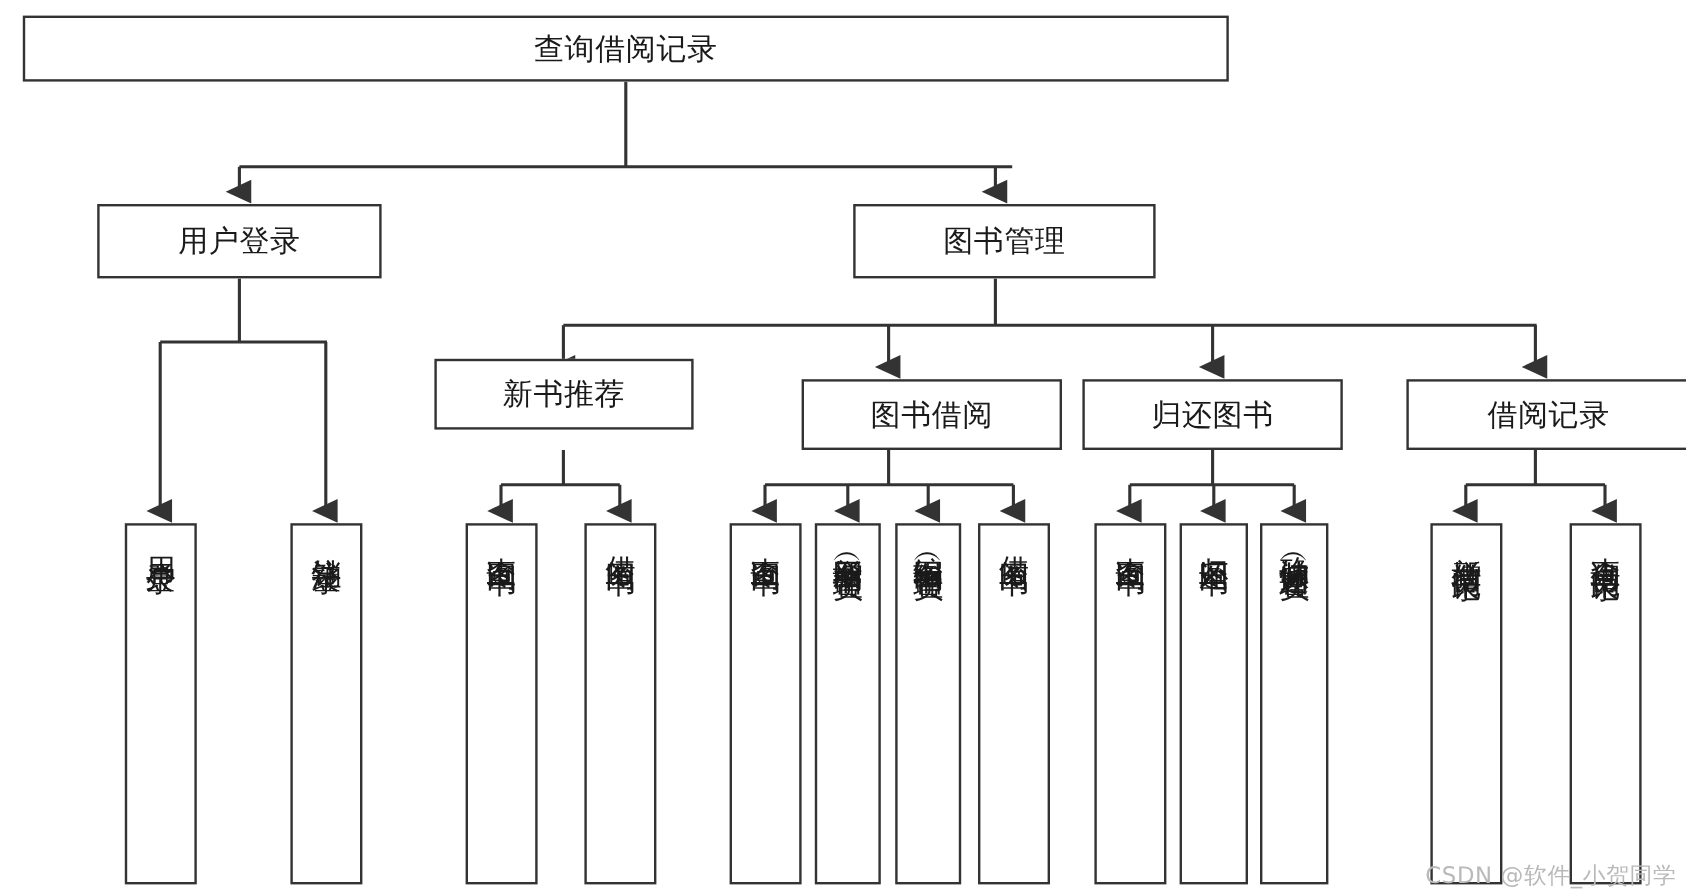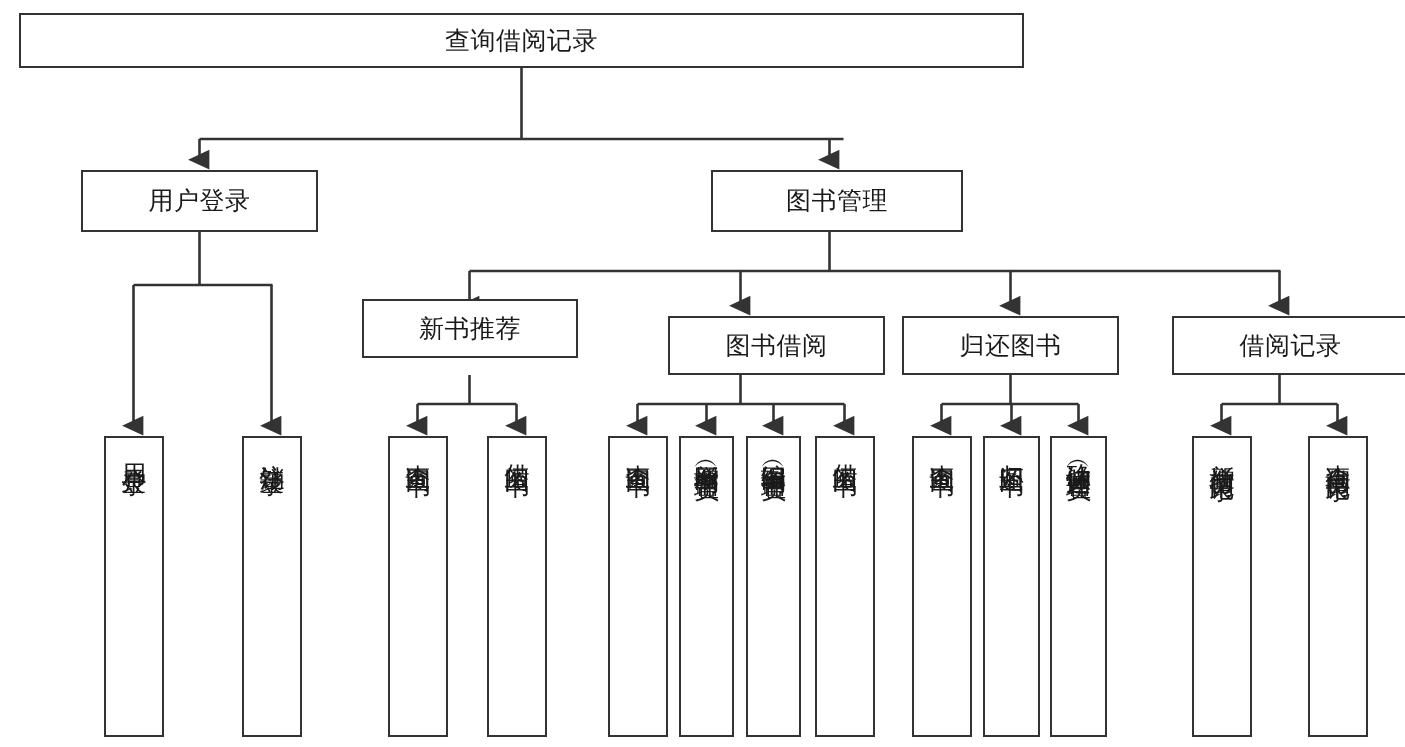--- a/index.html
+++ b/index.html
@@ -189,14 +189,15 @@
   <div class="node node-v tall-text" style="left:1050px; top:436px; width:57px; height:301px;">
     <span class="label">确认归还（管理员）</span>
   </div>
   <div class="node node-v" style="left:1192px; top:436px; width:60px; height:301px;">
     <span class="label">新增借阅记录</span>
   </div>
   <div class="node node-v" style="left:1308px; top:436px; width:60px; height:301px;">
     <span class="label">查询借阅记录</span>
   </div>
 
+  <div id="watermark">CSDN @软件_小贺同学</div>
 
 </div>
 
 </body></html>

